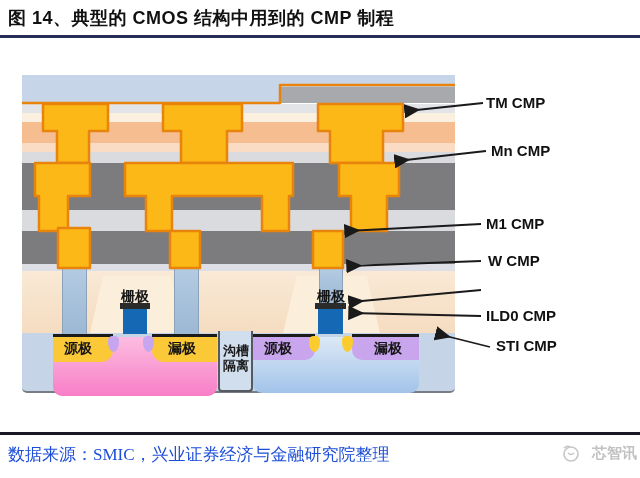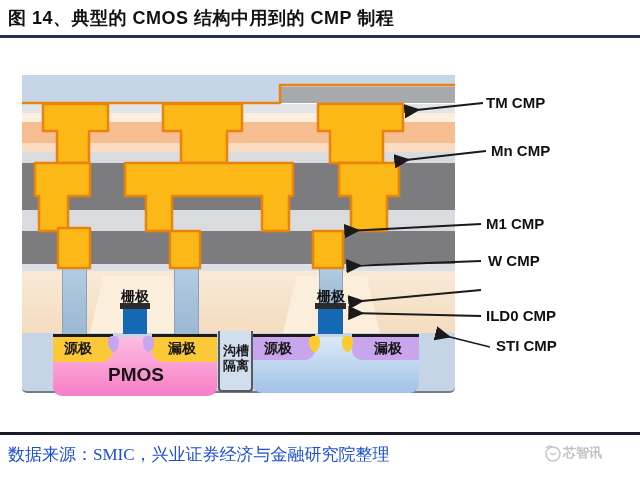--- a/index.html
+++ b/index.html
@@ -53,22 +53,22 @@
   .gold{fill:var(--gold);stroke:var(--gold-border);stroke-width:2.5;stroke-linejoin:round;}
   .topline{fill:none;stroke:var(--gold-border);stroke-width:2.5;stroke-linejoin:round;}
   .arrow{stroke:#1a1a1a;stroke-width:1.8;fill:none;}
   .lbl{position:absolute;font-weight:bold;white-space:nowrap;}
   .cmp{font-size:15px;color:#111;text-align:center;}
   .dev{font-size:14px;color:#151515;}
   .big{font-size:19px;color:#151515;}
   .trench-lbl{font-size:13px;line-height:15px;text-align:center;}
   .footer-text{position:absolute;left:8px;top:443px;font-family:"Liberation Serif", serif;
                font-size:17px;color:#1d4ed8;}
-  .logo{position:absolute;left:543px;top:443px;display:flex;align-items:center;gap:0;
-        color:#c2c2c2;font-size:13px;font-weight:bold;}
+  .logo{position:absolute;left:561px;top:443px;display:flex;align-items:center;gap:11px;
+        color:#c2c2c2;font-size:15px;font-weight:bold;}
 </style>
 </head>
 <body>
 
 <div class="page">
 
   <div class="title">图 14、典型的 CMOS 结构中用到的 CMP 制程</div>
   <div class="rule top"></div>
 
   <div class="abs" style="inset:0;">
@@ -144,21 +144,20 @@
     <div class="lbl cmp" style="left:488px;top:252px;">W CMP</div>
     <div class="lbl cmp" style="left:486px;top:307px;">ILD0 CMP</div>
     <div class="lbl cmp" style="left:496px;top:337px;">STI CMP</div>
 
     <div class="lbl dev" style="left:121px;top:288px;">栅极</div>
     <div class="lbl dev" style="left:317px;top:288px;">栅极</div>
     <div class="lbl dev" style="left:64px;top:340px;">源极</div>
     <div class="lbl dev" style="left:168px;top:340px;">漏极</div>
     <div class="lbl dev" style="left:264px;top:340px;">源极</div>
     <div class="lbl dev" style="left:374px;top:340px;">漏极</div>
-    <div class="lbl big" style="left:108px;top:364px;">PMOS</div>
     <div class="lbl trench-lbl" style="left:222px;top:343px;width:28px;">
       <div>沟槽</div>
       <div>隔离</div>
     </div>
   </div>
 
   <div class="rule bottom"></div>
   <div class="footer-text">数据来源：SMIC，兴业证券经济与金融研究院整理</div>
   <div class="logo">
     <svg width="20" height="20" viewBox="0 0 20 20">

